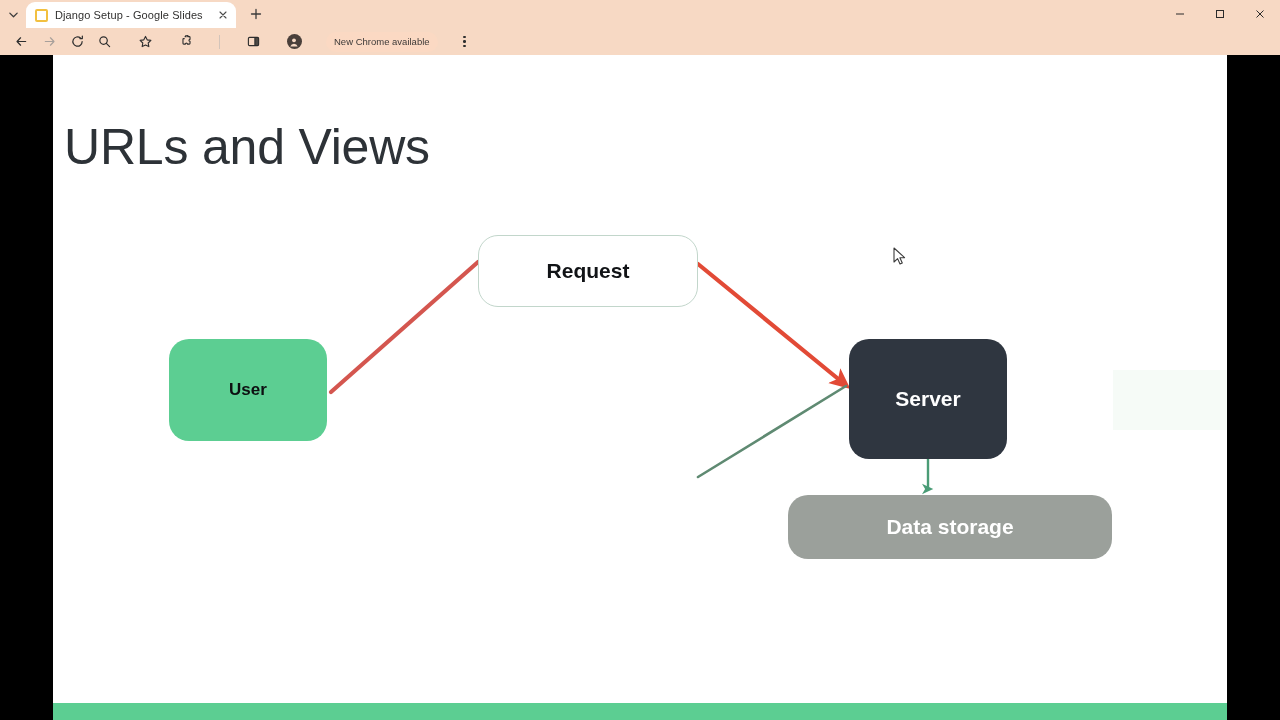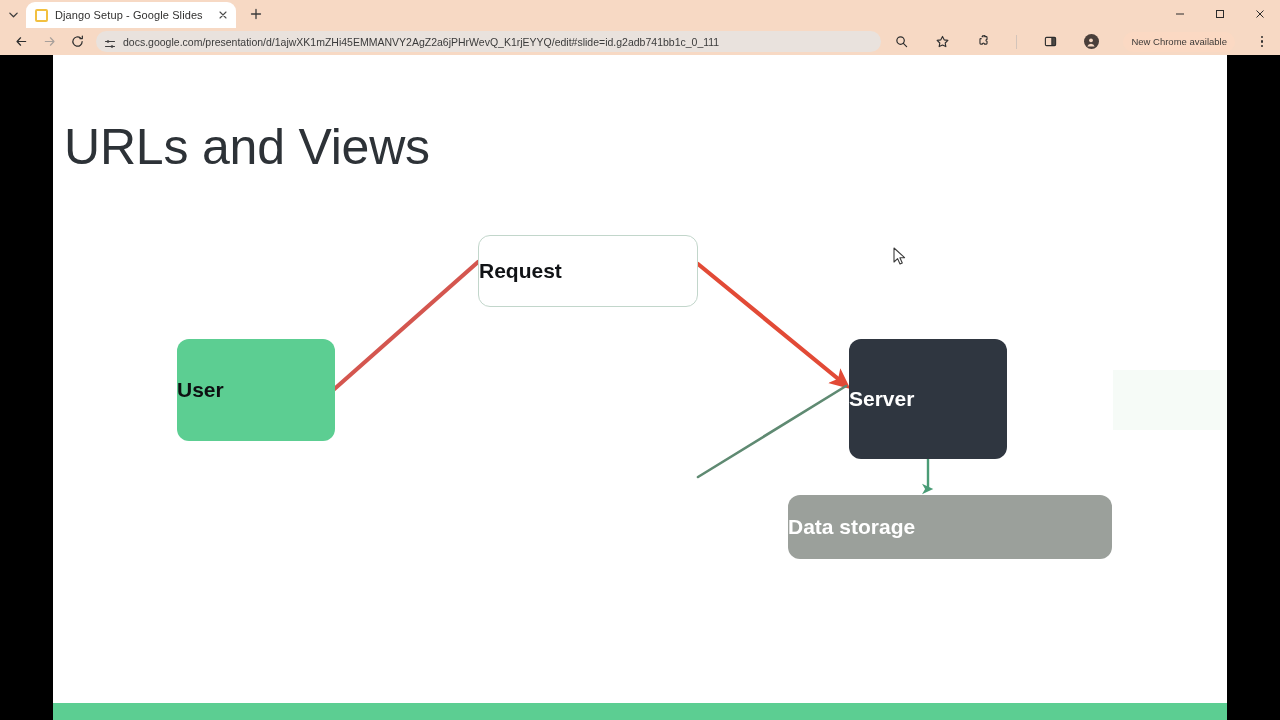--- a/index.html
+++ b/index.html
@@ -140,38 +140,38 @@
     background: #f6fbf7;
   }
   .footer-bar {
     position: absolute; left: 0; bottom: 0; width: 1174px; height: 17px;
     background: #5cce92;
   }
 
   
   .node {
     position: absolute;
-    display: flex; align-items: center; justify-content: flex-start;
-    border-radius: 12px;
+    display: flex; align-items: center; justify-content: center;
+    border-radius: 20px;
     font-weight: bold;
     text-align: center;
   }
   .node-request {
     left: 425px; top: 180px; width: 220px; height: 72px;
     background: #ffffff;
     border: 1.4px solid #c2d6cb;
     color: #111316;
     font-size: 21px;
     z-index: 4;
   }
   .node-user {
-    left: 124px; top: 284px; width: 158px; height: 102px;
+    left: 116px; top: 284px; width: 158px; height: 102px;
     background: #5cce92;
     color: #0d0f11;
-    font-size: 21px;
+    font-size: 17px;
     z-index: 4;
   }
   .node-server {
     left: 796px; top: 284px; width: 158px; height: 120px;
     background: #2f3640;
     color: #ffffff;
     font-size: 21px;
     z-index: 4;
   }
   .node-storage {
@@ -244,30 +244,20 @@
           <path d="M2.5 7 H11.5 M8 3 L11.8 7 L8 11"></path>
         </svg>
     </div>
     <div class="nav-btn">
       <svg viewBox="0 0 14 14" fill="none" stroke="currentColor" stroke-width="1.3" stroke-linecap="round" stroke-linejoin="round">
         <path d="M12 7 A5 5 0 1 1 10.2 3.2"></path>
           <path d="M12.2 1.2 V3.8 H9.6"></path>
       </svg>
     </div>
 
-    <div class="omnibox">
-      <span class="omni-icon">
-        <svg viewBox="0 0 12 12" fill="none" stroke="currentColor" stroke-width="1.1" stroke-linecap="round">
-          <path d="M1.5 3.5 H10.5 M1.5 8.5 H10.5"></path>
-          <circle cx="4" cy="3.5" r="1.3" fill="currentColor" stroke="none"></circle>
-          <circle cx="8" cy="8.5" r="1.3" fill="currentColor" stroke="none"></circle>
-        </svg>
-      </span>
-      <span class="omni-url">docs.google.com/presentation/d/1ajwXK1mZHi45EMMANVY2AgZ2a6jPHrWevQ_K1rjEYYQ/edit#slide=id.g2adb741bb1c_0_111</span>
-    </div>
 
     <div class="tb-right">
       <div class="tb-icon">
         <svg viewBox="0 0 14 14" fill="none" stroke="currentColor" stroke-width="1.3" stroke-linecap="round">
             <circle cx="6" cy="6" r="4"></circle>
             <path d="M9 9 L12.5 12.5"></path>
           </svg>
       </div>
       <div class="tb-icon">
         <svg viewBox="0 0 14 14" fill="none" stroke="currentColor" stroke-width="1.2" stroke-linejoin="round">

